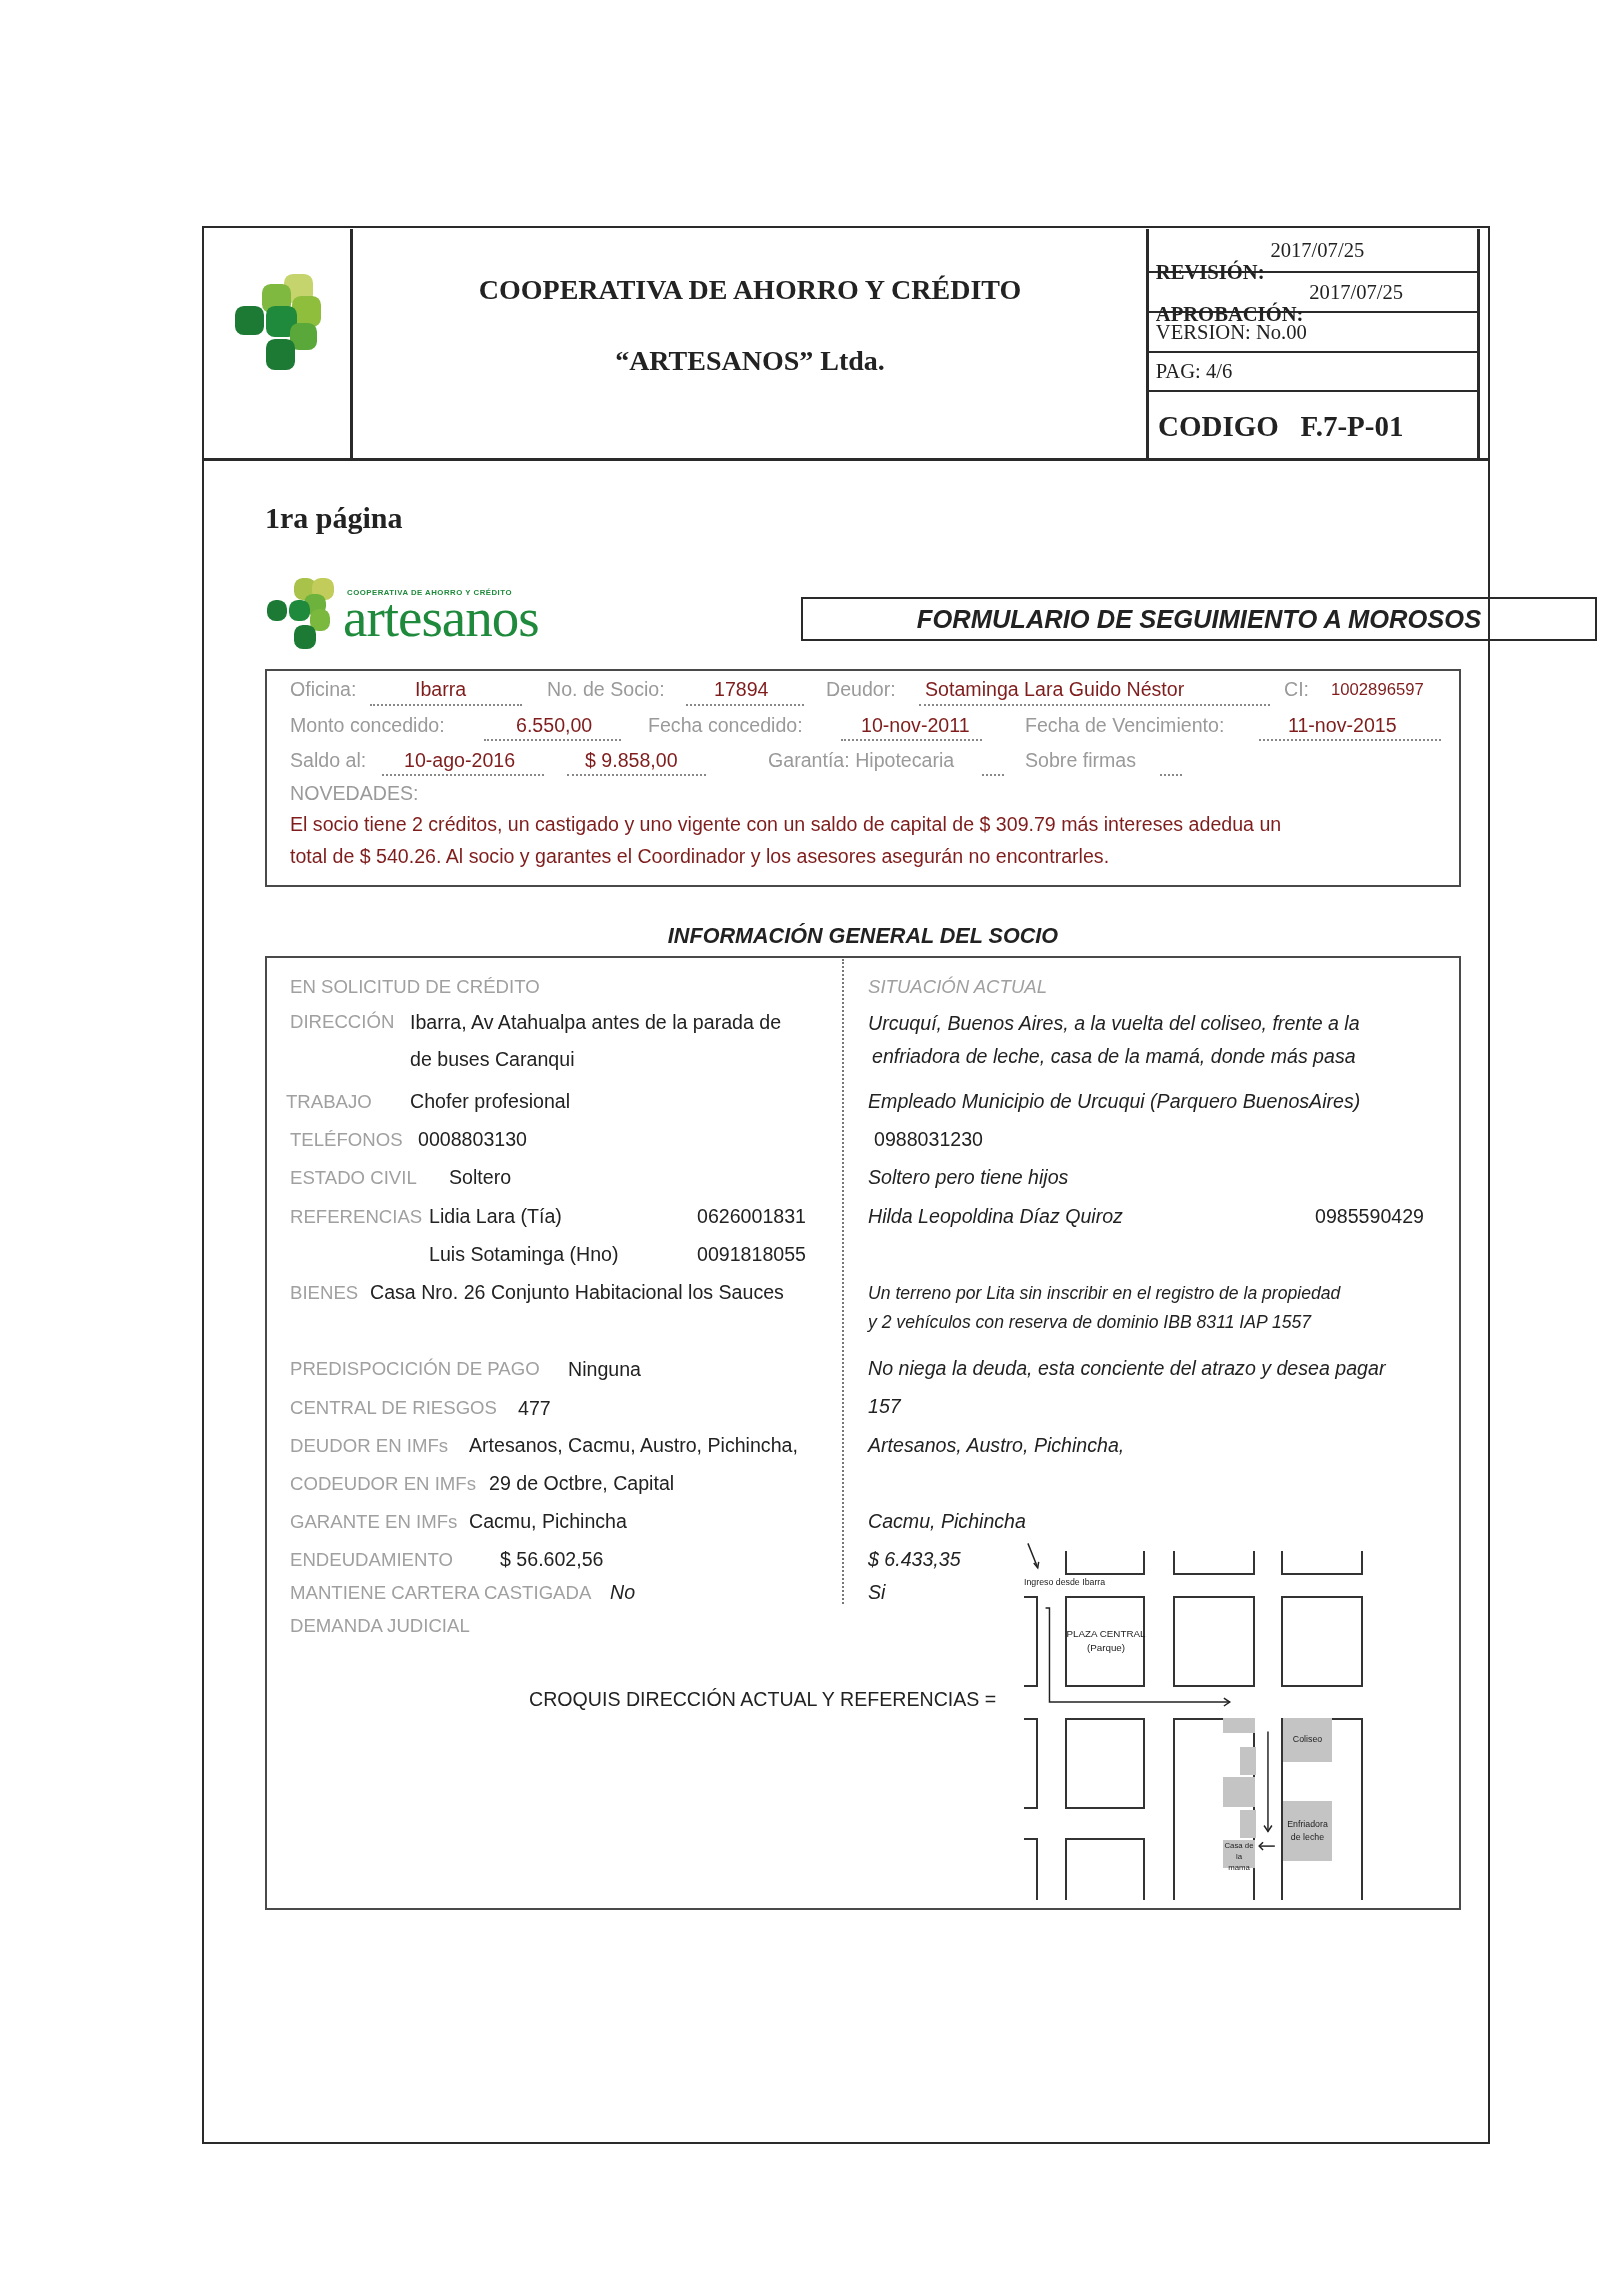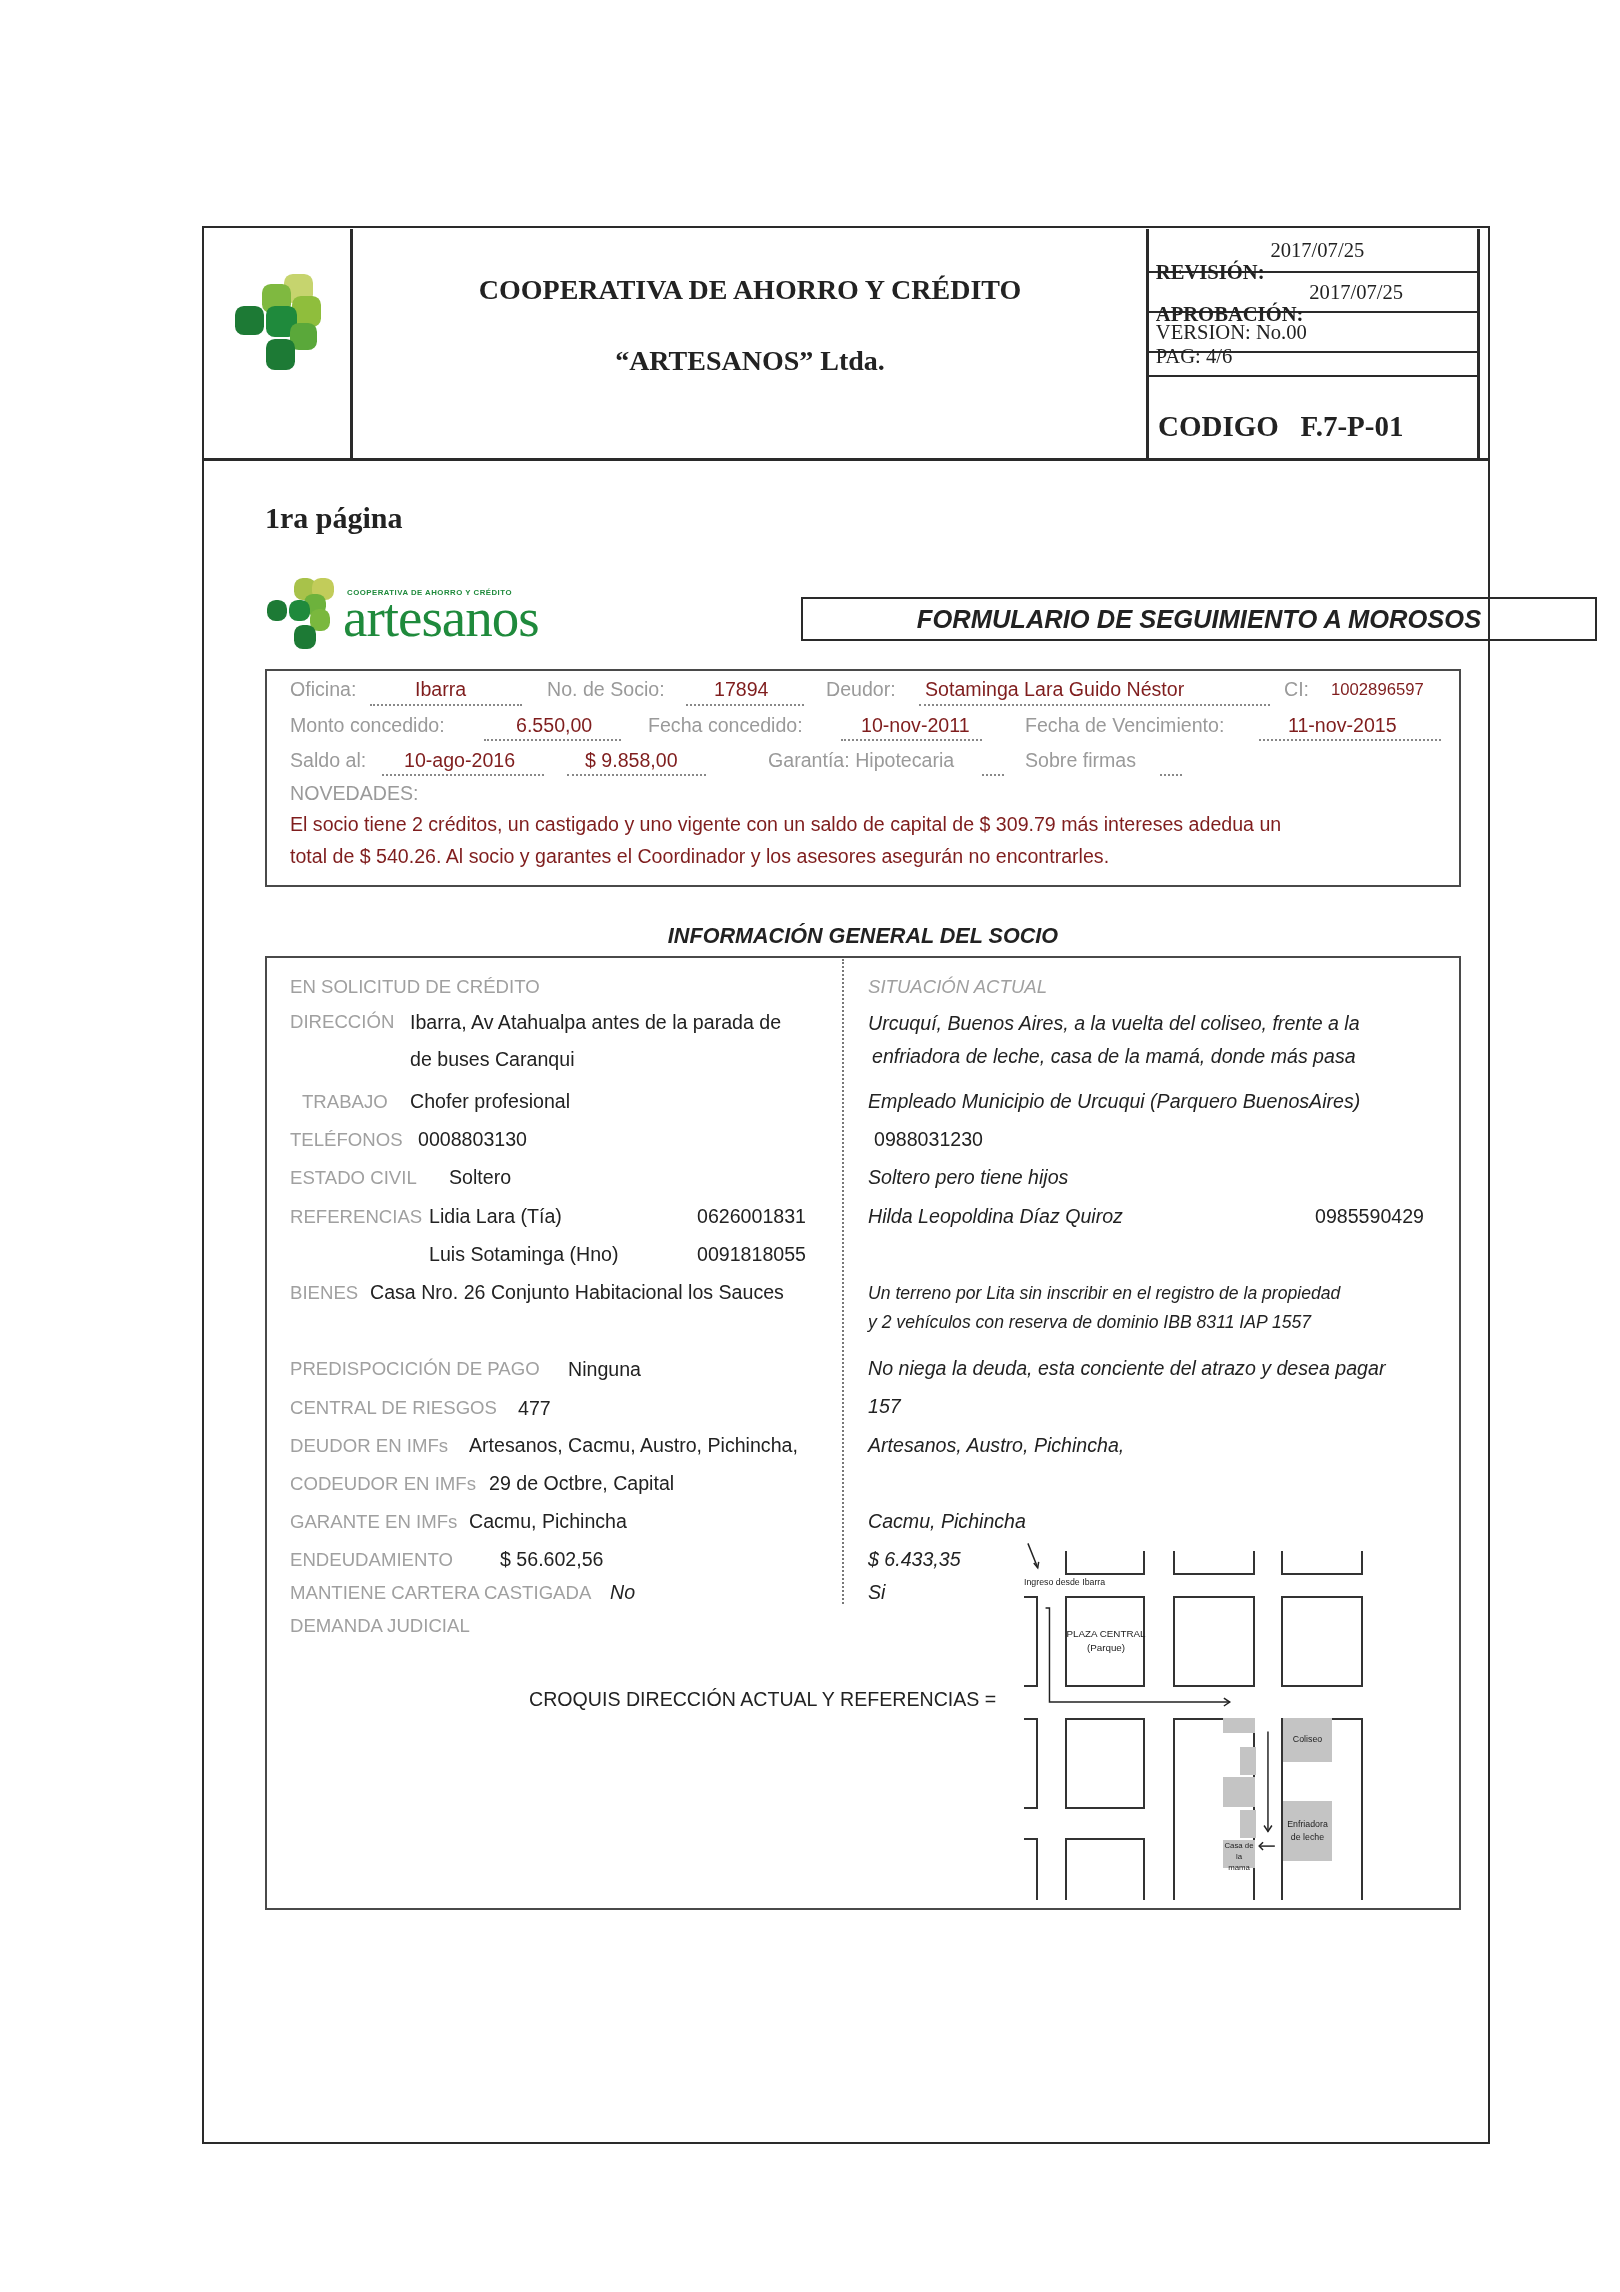--- a/index.html
+++ b/index.html
@@ -81,21 +81,21 @@
     <b>REVISIÓN:</b>
       <span>2017/07/25</span>
   </div>
   <div class="meta-row" style="top:44px;height:40px;">
     <b>APROBACIÓN:</b>
       <span>2017/07/25</span>
   </div>
   <div class="meta-row" style="top:84px;height:40px;">
     <span>VERSION: No.00</span>
   </div>
-  <div class="meta-row" style="top:109px;height:39px;">
+  <div class="meta-row" style="top:124px;height:39px;">
     <span>PAG: 4/6</span>
   </div>
 </div>
 <div class="abs" id="meta-codigo">CODIGO   F.7-P-01</div>
 
 <div class="abs" id="page-label">1ra página</div>
 
 <div class="abs" style="left:267px;top:578px;width:78px;height:78px;">
   <div class="sq" style="left:27.4px;top:0px;width:21.6px;height:21.6px;background:#a8c24a;"></div>
   <div class="sq" style="left:45px;top:0px;width:21.6px;height:21.6px;background:#c2cc5a;"></div>
@@ -153,21 +153,21 @@
 
 <span class="ilbl" style="left:290px;top:976px;">EN SOLICITUD DE CRÉDITO</span>
 <span class="ilbl ital" style="left:868px;top:976px;">SITUACIÓN ACTUAL</span>
 
 <span class="ilbl" style="left:290px;top:1011px;">DIRECCIÓN</span>
 <span class="ival" style="left:410px;top:1011px;">Ibarra, Av Atahualpa antes de la parada de</span>
 <span class="ival" style="left:410px;top:1048px;">de buses Caranqui</span>
 <span class="ival ital" style="left:868px;top:1012px;">Urcuquí, Buenos Aires, a la vuelta del coliseo, frente a la</span>
 <span class="ival ital" style="left:872px;top:1045px;">enfriadora de leche, casa de la mamá, donde más pasa</span>
 
-<span class="ilbl" style="left:302px;top:1091px;">TRABAJO</span>
+<span class="ilbl" style="left:286px;top:1091px;">TRABAJO</span>
 <span class="ival" style="left:410px;top:1090px;">Chofer profesional</span>
 <span class="ival ital" style="left:868px;top:1090px;">Empleado Municipio de Urcuqui (Parquero BuenosAires)</span>
 
 <span class="ilbl" style="left:290px;top:1129px;">TELÉFONOS</span>
 <span class="ival" style="left:418px;top:1128px;">0008803130</span>
 <span class="ival" style="left:874px;top:1128px;">0988031230</span>
 
 <span class="ilbl" style="left:290px;top:1167px;">ESTADO CIVIL</span>
 <span class="ival" style="left:449px;top:1166px;">Soltero</span>
 <span class="ival ital" style="left:868px;top:1166px;">Soltero pero tiene hijos</span>

